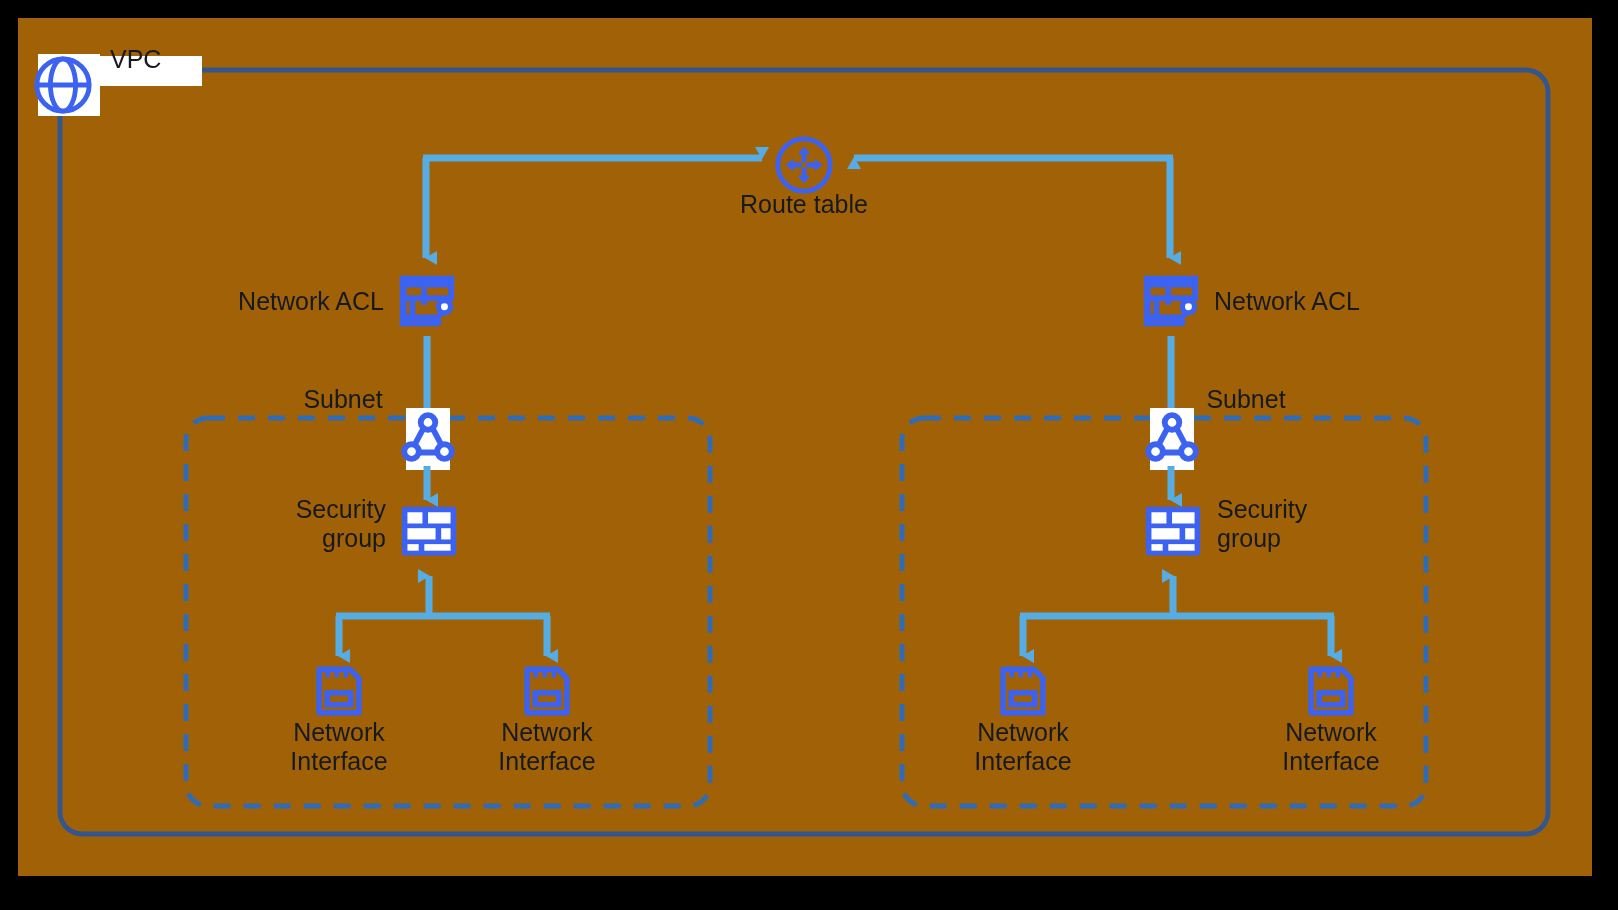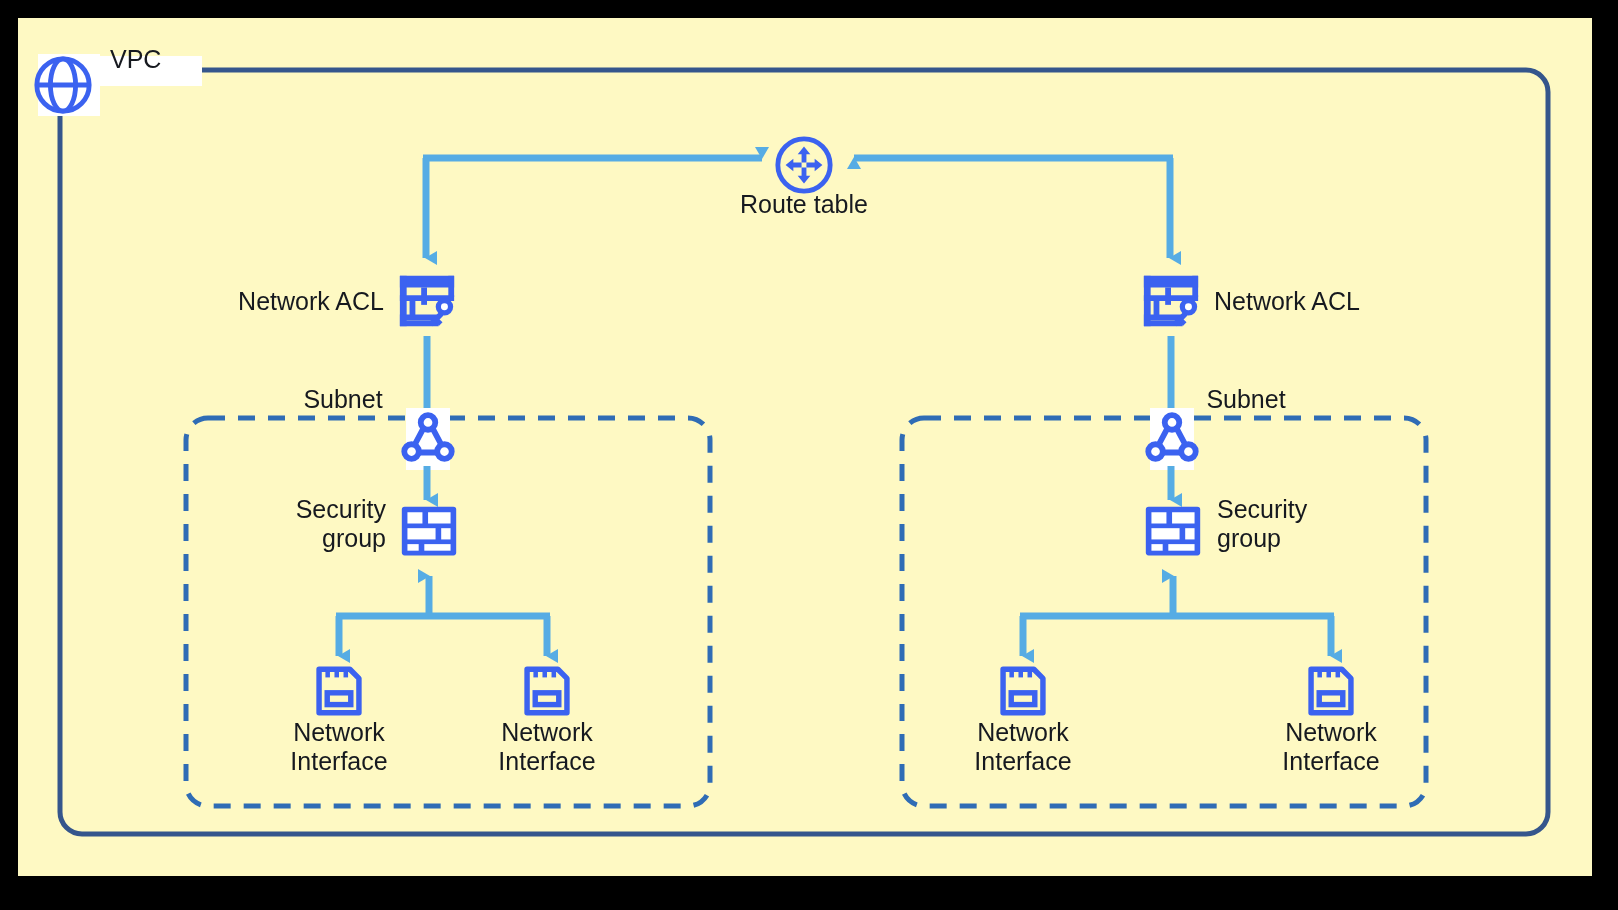--- a/index.html
+++ b/index.html
@@ -13,21 +13,21 @@
     font-family: "Liberation Sans", sans-serif;
     overflow: hidden;
   }
 
   #canvas {
     position: absolute;
     left: 18px;
     top: 18px;
     width: 1574px;
     height: 858px;
-    background: #fef9c3;
+    background: #a16207;
   }
 
   
   #diagram {
     position: absolute;
     left: 0;
     top: 0;
     width: 1574px;
     height: 858px;
     display: block;

